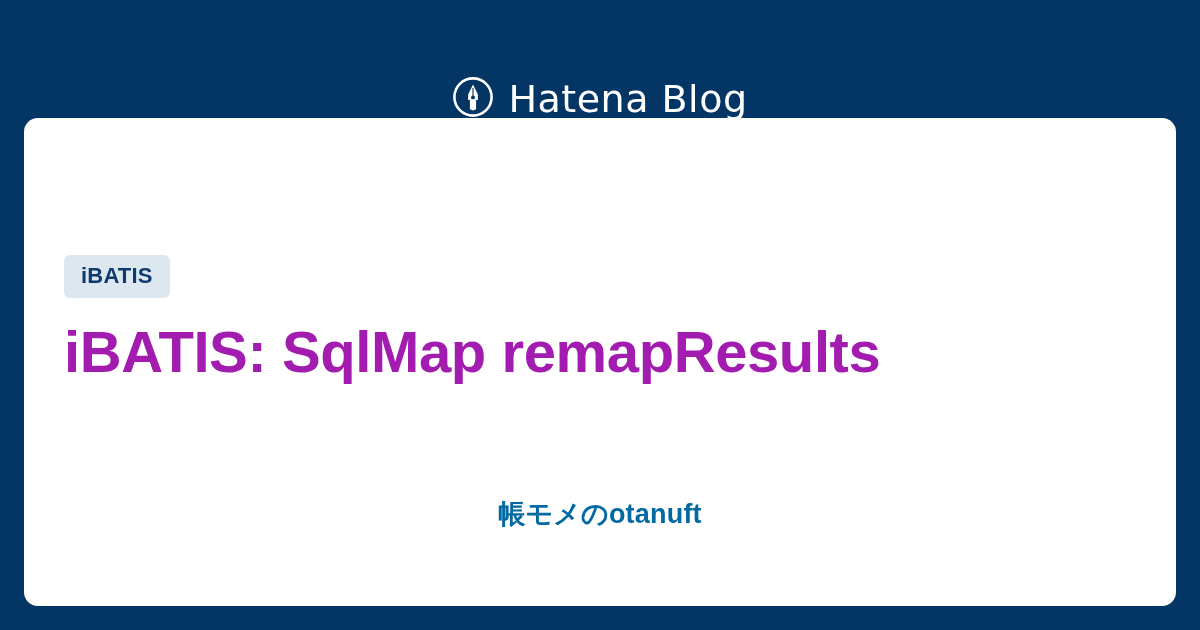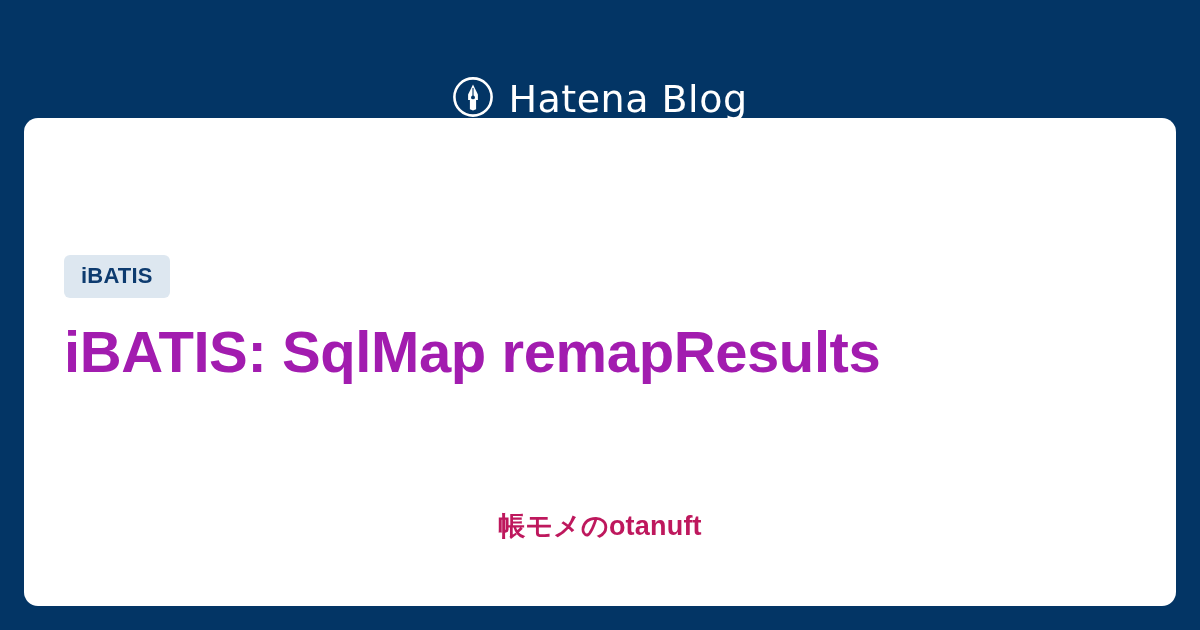--- a/index.html
+++ b/index.html
@@ -113,27 +113,26 @@
 
   
   .blog-name-row {
     margin-top: 113px;
     display: flex;
     justify-content: center;
     width: 100%;
   }
 
   .blog-name {
-    color: #be185d;
+    color: #0369a1;
     font-size: 27px;
     font-weight: 700;
     line-height: 1.2;
     letter-spacing: 0.2px;
     text-align: center;
-    margin-top: 12px;
   }
 </style>
 </head>
 <body>
 
 <div class="ogp-root">
 
   <div class="brand-bar">
 
     <span class="brand-logo-icon">

